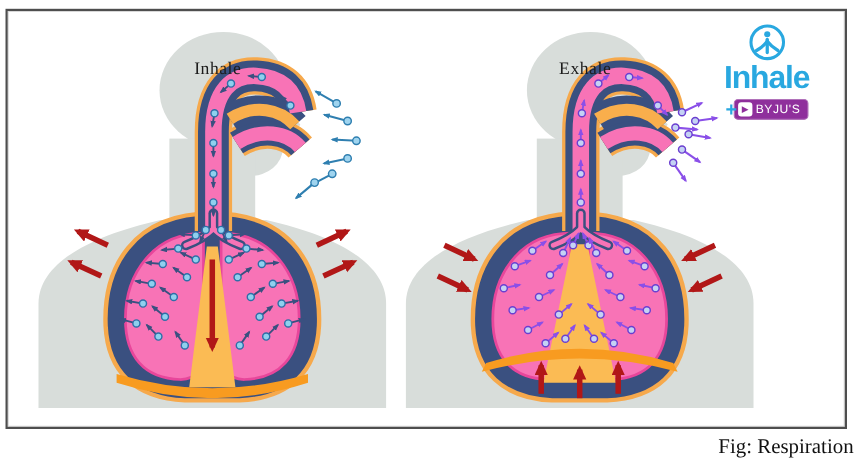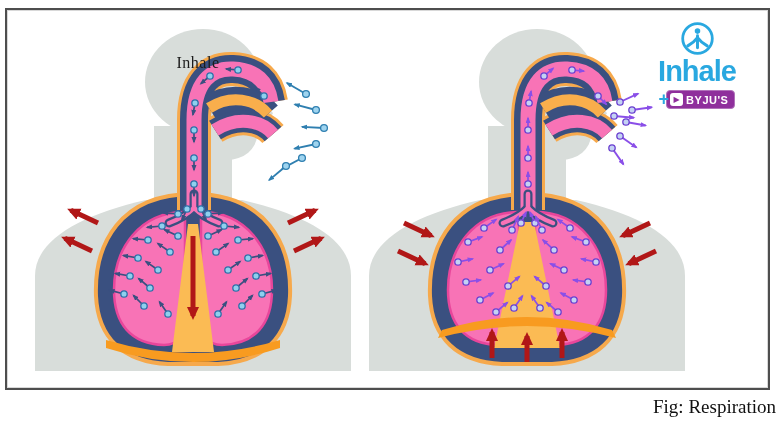--- a/index.html
+++ b/index.html
@@ -17,21 +17,21 @@
   .logo{position:absolute;left:618px;top:10px;width:144px;text-align:center;
         font-family:"Liberation Sans", sans-serif;}
   .logo-mark{width:37px;height:37px;display:block;margin:0 auto;}
   .logo-word{font-size:29px;font-weight:700;color:#29a8e0;letter-spacing:-1px;line-height:1;}
   .logo-badgerow{display:flex;align-items:center;justify-content:center;margin-top:3px;}
   .logo-plus{color:#29a8e0;font-weight:700;font-size:18px;margin-right:-3px;position:relative;z-index:2;}
   .badge{background:#8f2f9c;border-radius:4px;padding:2px 6px 2px 3px;
          display:inline-flex;align-items:center;gap:3px;border:1px solid #b172ba;}
   .badge-icon{width:13px;height:13px;background:#ffffff;border-radius:3px;color:#8f2f9c;
               font-size:8px;line-height:13px;display:flex;align-items:center;justify-content:center;}
-  .badge-text{color:#ffffff;font-weight:700;font-size:11px;letter-spacing:0.5px;}
+  .badge-text{color:#ffffff;font-weight:400;font-size:11px;letter-spacing:0.5px;}
   .caption{position:absolute;top:396px;left:0;width:776px;text-align:right;
            font-size:19px;color:#111111;}
 </style>
 </head>
 <body>
 
 <div class="frame">
 
   <div class="panel panel-inhale">
     <svg viewBox="0 0 340 362">
@@ -289,20 +289,21 @@
           <line x1="36" y1="233" x2="63.189233611099496" y2="245.678547852221" stroke="#b11717" stroke-width="5" marker-end="url(#mkR)"></line>
           <line x1="288" y1="205" x2="260.8107663889005" y2="217.678547852221" stroke="#b11717" stroke-width="5" marker-end="url(#mkR)"></line>
           <line x1="294" y1="233" x2="266.8107663889005" y2="245.678547852221" stroke="#b11717" stroke-width="5" marker-end="url(#mkR)"></line>
         </g>
       <g id="ex-rb">
           <line x1="130" y1="340" x2="130" y2="314" stroke="#b11717" stroke-width="5" marker-end="url(#mkR)"></line>
           <line x1="165" y1="344" x2="165" y2="318" stroke="#b11717" stroke-width="5" marker-end="url(#mkR)"></line>
           <line x1="200" y1="340" x2="200" y2="314" stroke="#b11717" stroke-width="5" marker-end="url(#mkR)"></line>
         </g>
     </svg>
+    <div class="panel-label">Exhale</div>
   </div>
 
   <div class="logo">
     <svg class="logo-mark" viewBox="0 0 40 40">
       <circle cx="20" cy="20" r="16" fill="none" stroke="#29a8e0" stroke-width="3"></circle>
       <circle cx="20" cy="12" r="3" fill="#29a8e0"></circle>
       <g fill="none" stroke="#29a8e0" stroke-width="3.2" stroke-linecap="round">
         <path d="M20,17 L20,30"></path>
         <path d="M20,19 C17,23 13,26 9.5,28"></path>
         <path d="M20,19 C23,23 27,26 30.5,28"></path>

